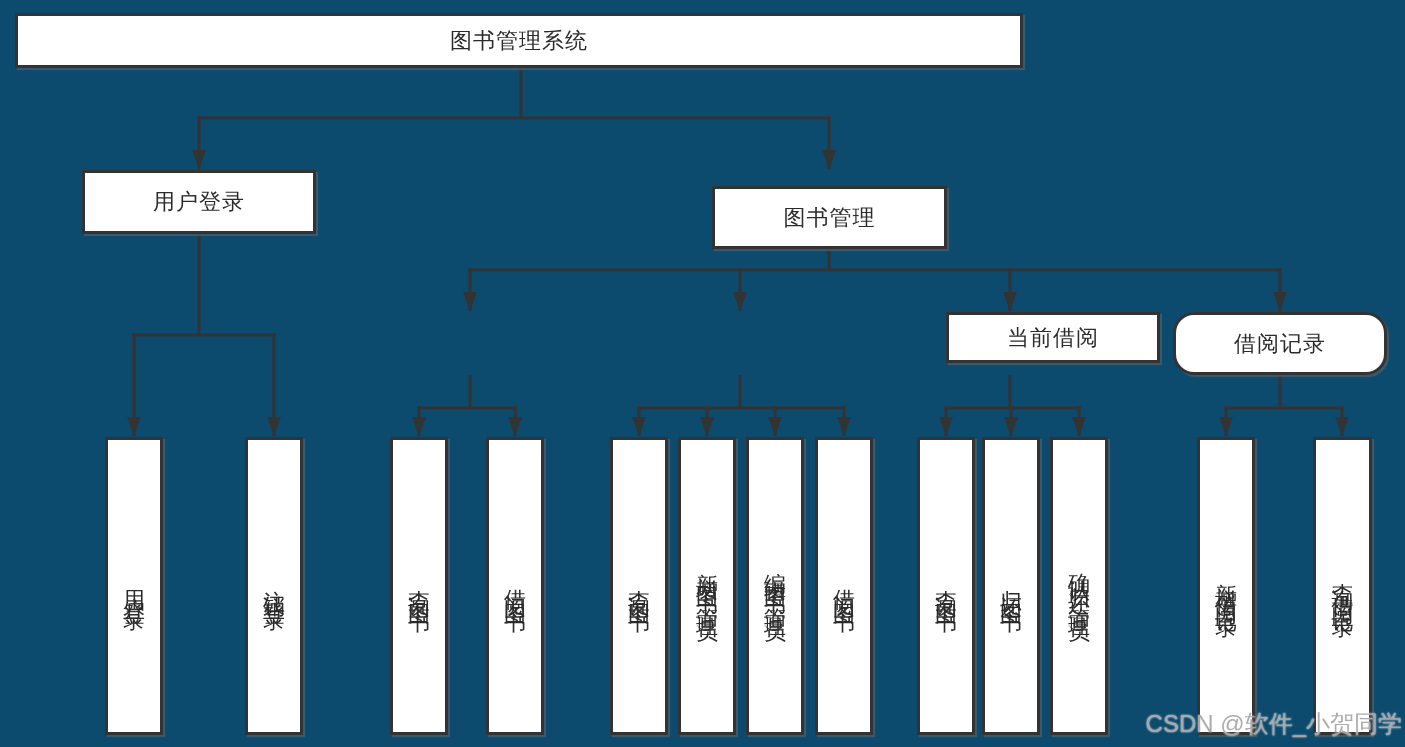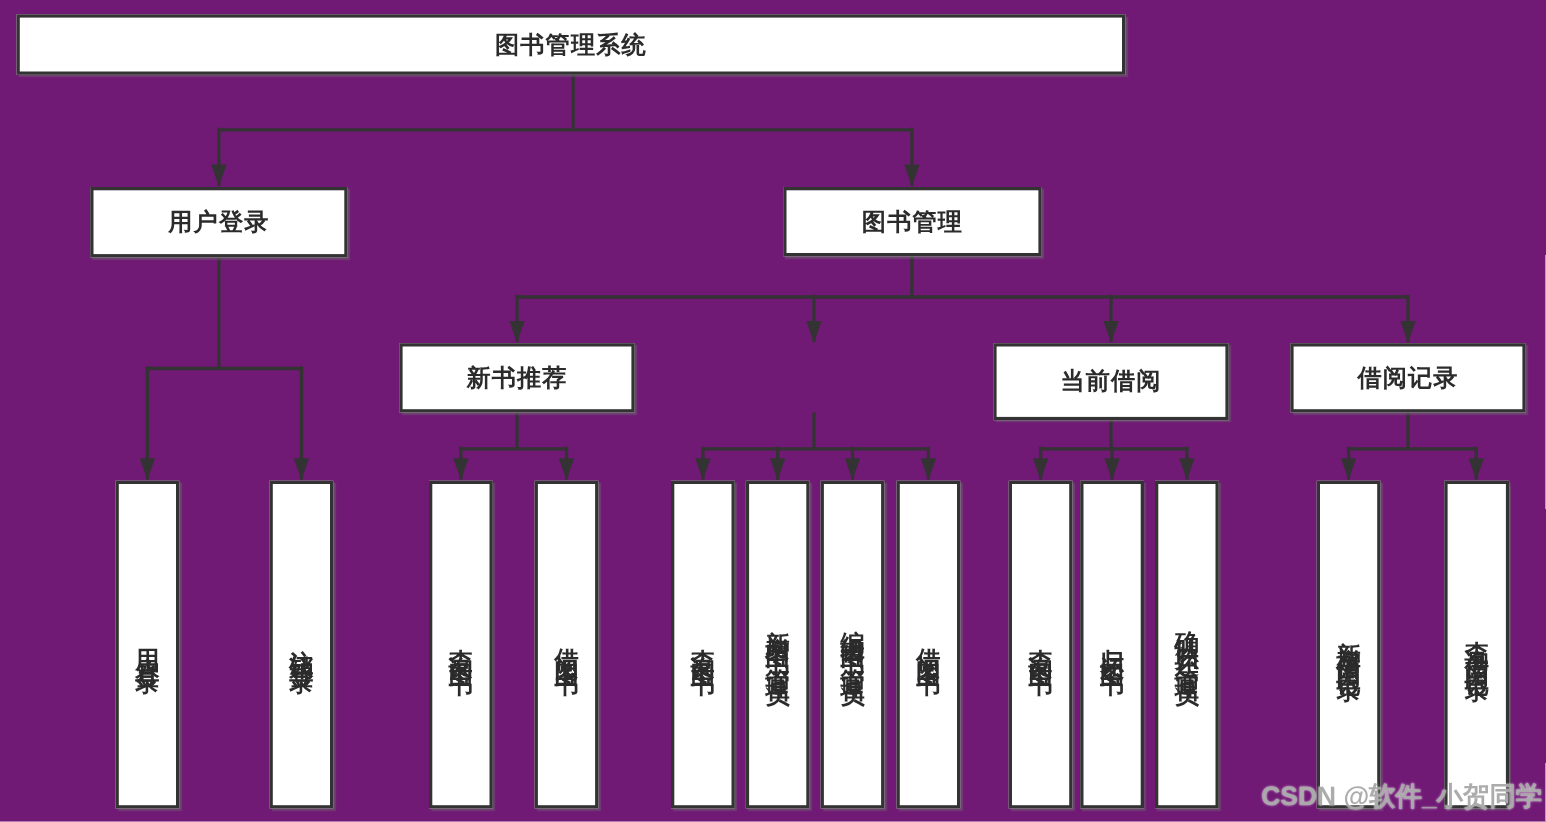--- a/index.html
+++ b/index.html
@@ -5,23 +5,22 @@
   html, body {
     margin: 0;
     padding: 0;
     background: #ffffff;
     font-family: "Liberation Sans", "DejaVu Sans", sans-serif;
   }
   .canvas {
     position: relative;
     width: 1405px;
     height: 747px;
-    background: #701a75;
+    background: #0c4a6e;
     overflow: hidden;
-    font-weight: bold;
   }
   svg.connectors {
     position: absolute;
     left: 0; top: 0;
     width: 1405px; height: 747px;
   }
   .node {
     position: absolute;
     box-sizing: border-box;
     background: #ffffff;
@@ -107,25 +106,24 @@
       <line x1="1280" y1="375" x2="1280" y2="408"></line>
       <line x1="1224.5" y1="408" x2="1343.5" y2="408"></line>
       <line x1="1226" y1="406" x2="1226" y2="436" marker-end="url(#arrow)"></line>
       <line x1="1342" y1="406" x2="1342" y2="436" marker-end="url(#arrow)"></line>
     </g>
   </svg>
 
   <div class="node h-node" style="left:15px; top:13px; width:1008px; height:55px;">图书管理系统</div>
 
   <div class="node h-node" style="left:82px; top:170px; width:234px; height:64px;">用户登录</div>
-  <div class="node h-node" style="left:712px; top:170px; width:235px; height:63px;">图书管理</div>
+  <div class="node h-node" style="left:712px; top:186px; width:235px; height:63px;">图书管理</div>
 
-  <div class="node h-node" style="left:363px; top:312px; width:214px; height:63px;">新书推荐</div>
-  <div class="node h-node" style="left:903px; top:312px; width:214px; height:70px;">当前借阅</div>
-  <div class="node h-node" style="left:1173px; top:312px; width:214px; height:63px;">借阅记录</div>
+  <div class="node h-node" style="left:946px; top:312px; width:214px; height:51px;">当前借阅</div>
+  <div class="node h-node" style="left:1173px; top:312px; width:214px; height:63px;border-radius:21px;">借阅记录</div>
 
   <div class="node v-node" style="left:105px; top:437px; width:58px; height:298px;">
     <span>用户登录</span>
   </div>
   <div class="node v-node" style="left:245px; top:437px; width:58px; height:298px;">
     <span>注销登录</span>
   </div>
 
   <div class="node v-node" style="left:390px; top:437px; width:58px; height:298px;">
     <span>查询图书</span>

